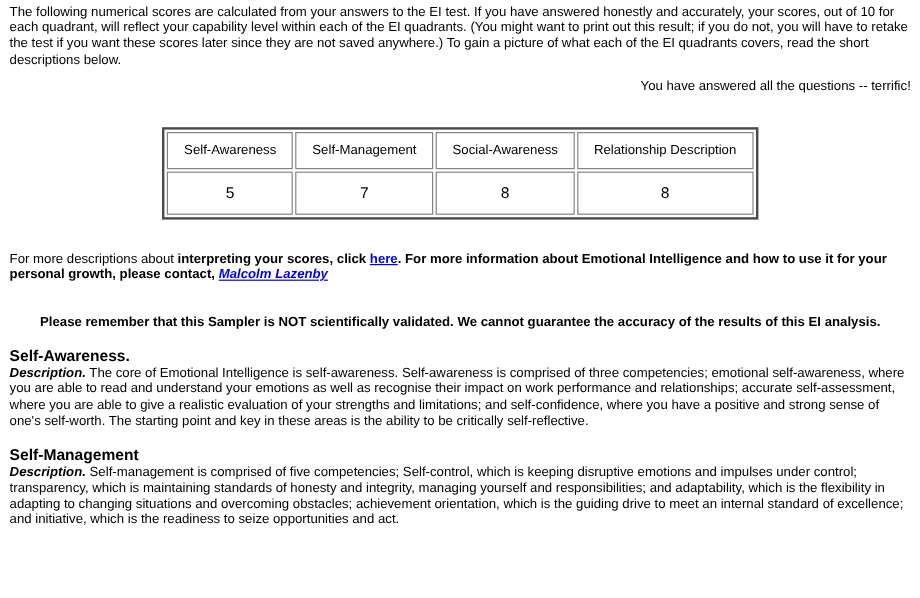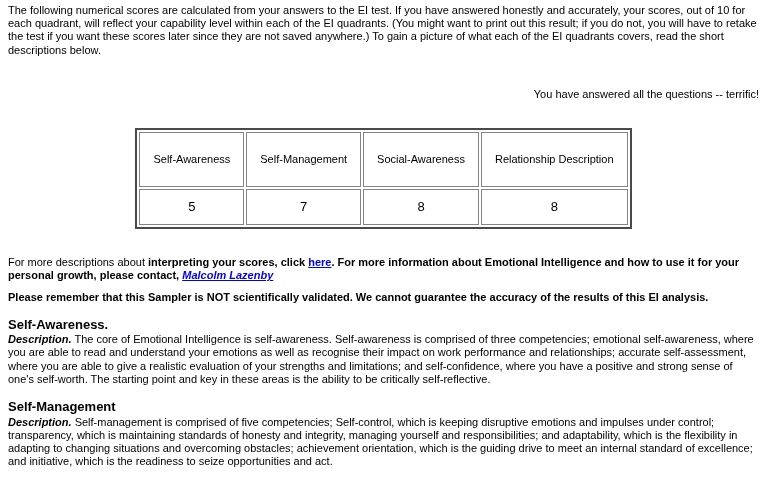--- a/index.html
+++ b/index.html
@@ -13,58 +13,58 @@
     overflow: hidden;
     font-family: "Liberation Sans", sans-serif;
     font-size: 11px;
     line-height: 1.2;
     color: #000000;
   }
   .content {
     padding: 4px 8px 0 8px;
   }
   p { margin: 0; }
-  .intro-paragraph { margin-bottom: 31px; }
+  .intro-paragraph { margin-bottom: 9px; }
   .answered-note { margin-bottom: 0; text-align: right; }
 
   
   table.scores-table {
     margin: 27px auto 0 auto;
     border-collapse: separate;
     border-spacing: 2px;
     border: 2px solid #4a4a4a;
     background: #ffffff;
   }
   table.scores-table td {
     border: 1px solid #848484;
     text-align: center;
     vertical-align: middle;
     background: #ffffff;
   }
   td.score-header-cell {
     font-size: 11px;
-    padding: 20px 13px;
+    padding: 8px 13px;
     white-space: nowrap;
   }
   td.score-value-cell {
     font-size: 13px;
     height: 34px;
     padding: 0 13px;
   }
 
   .info-paragraph { margin: 27px 0 0 0; }
   .info-bold { font-weight: bold; }
   a.page-link {
     color: #0000EE;
     font-weight: bold;
     cursor: pointer;
   }
   a.contact-link { font-style: italic; }
 
-  .disclaimer { margin-top: 8px; font-weight: bold; }
+  .disclaimer { margin-top: 26px; font-weight: bold; text-align: center; }
 
   .descriptors-heading {
     margin-top: 47px;
     text-align: center;
     font-weight: bold;
     font-size: 12px;
   }
   .section-title {
     margin: 13px 0 1px 0;
     font-weight: bold;

